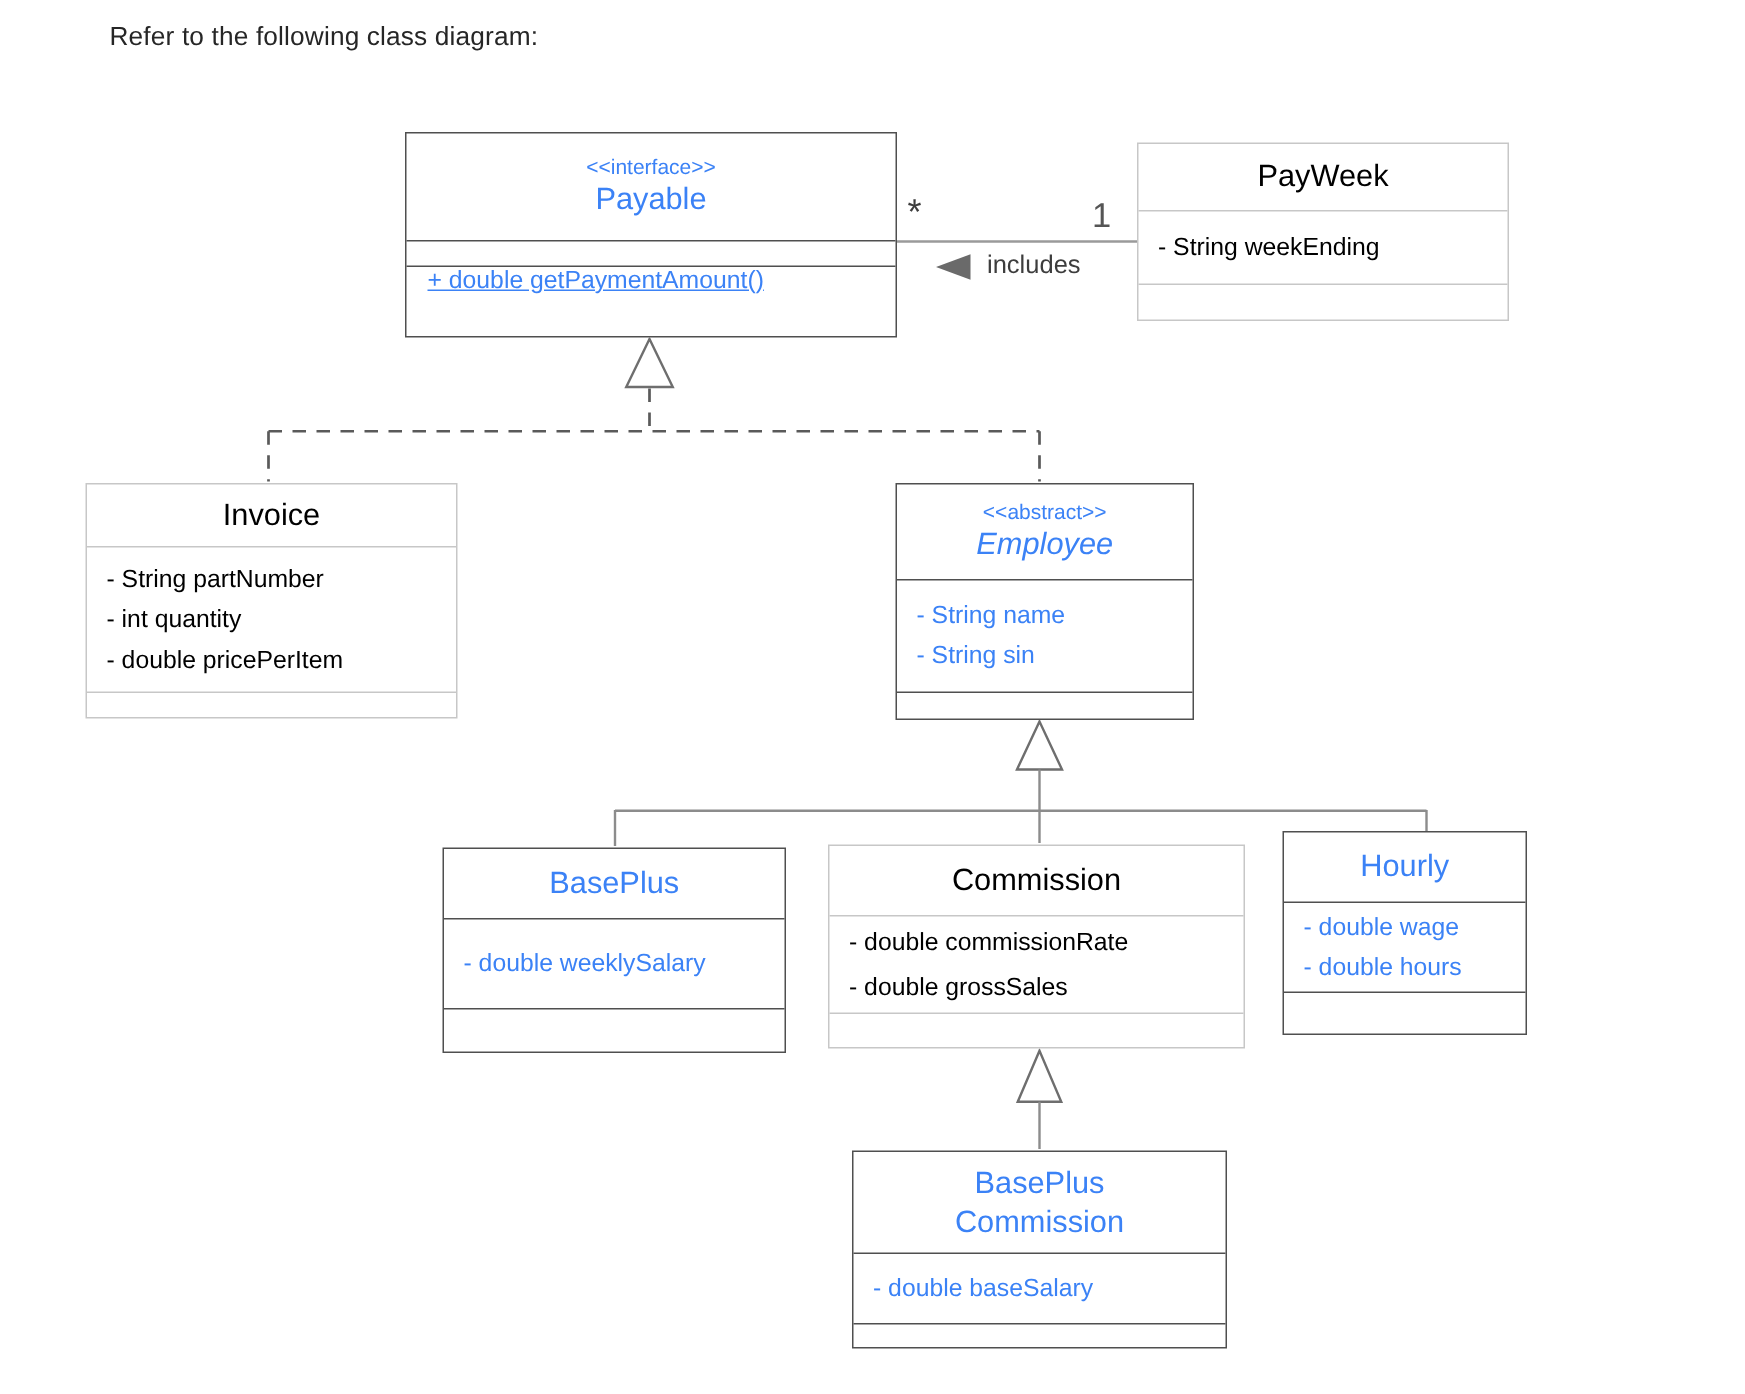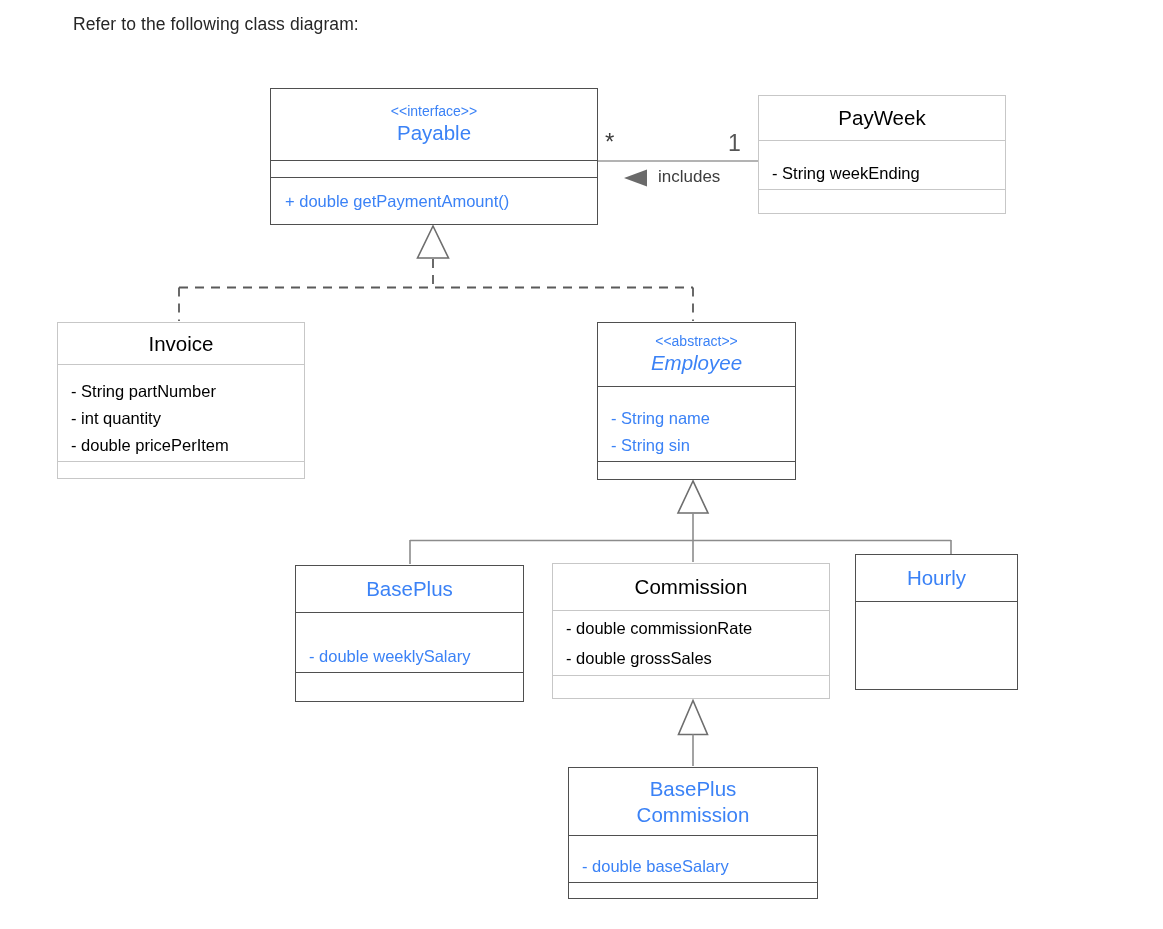--- a/index.html
+++ b/index.html
@@ -18,28 +18,28 @@
   }
   .class-box.muted{border-color:#c7c7c7;color:#000000;}
   .cb-head{
     display:flex;flex-direction:column;align-items:center;justify-content:center;
     flex:0 0 auto;line-height:1.18;
   }
   .cb-stereotype{font-size:14px;}
   .cb-name{font-size:20.5px;white-space:pre-line;text-align:center;line-height:1.25;}
   .cb-name.italic{font-style:italic;}
   .cb-attrs{
-    flex:1 1 auto;display:flex;flex-direction:column;justify-content:flex-end;
+    flex:1 1 auto;display:flex;flex-direction:column;justify-content:center;
     border-top:1.6px solid #4f4f4f;padding:2px 6px 2px 13px;
     font-size:16.5px;line-height:27px;
   }
   .muted .cb-attrs{border-top-color:#c7c7c7;}
   .cb-meth{
-    flex:0 0 auto;display:flex;flex-direction:column;justify-content:center;
-    border-top:1.6px solid #4f4f4f;padding-left:14px;font-size:16.5px;
+    flex:0 0 auto;display:flex;flex-direction:column;justify-content:flex-start;
+    border-top:1.6px solid #4f4f4f;padding-left:14px;font-size:16.5px;text-decoration:underline;
   }
   .muted .cb-meth{border-top-color:#c7c7c7;}
   .edge-label{position:absolute;color:#3d3d3d;}
   #mult-star{left:605px;top:128px;font-size:24px;}
   #mult-one{left:728px;top:130px;font-size:23px;color:#555;}
   #assoc-name{left:658px;top:167px;font-size:17px;}
 </style>
 </head>
 <body>
 
@@ -135,20 +135,24 @@
       <div>- double commissionRate</div>
       <div>- double grossSales</div>
     </div>
     <div class="cb-meth" style="height:24px"></div>
   </div>
 
   <div class="class-box" style="left:855px;top:554px;width:163px;height:136px">
     <div class="cb-head" style="height:46px">
       <div class="cb-name">Hourly</div>
     </div>
+    <div class="cb-attrs">
+      <div>- double wage</div>
+      <div>- double hours</div>
+    </div>
     <div class="cb-meth" style="height:27px"></div>
   </div>
 
   <div class="class-box" style="left:568px;top:767px;width:250px;height:132px">
     <div class="cb-head" style="height:67px">
       <div class="cb-name">BasePlus
 Commission</div>
     </div>
     <div class="cb-attrs">
       <div>- double baseSalary</div>

